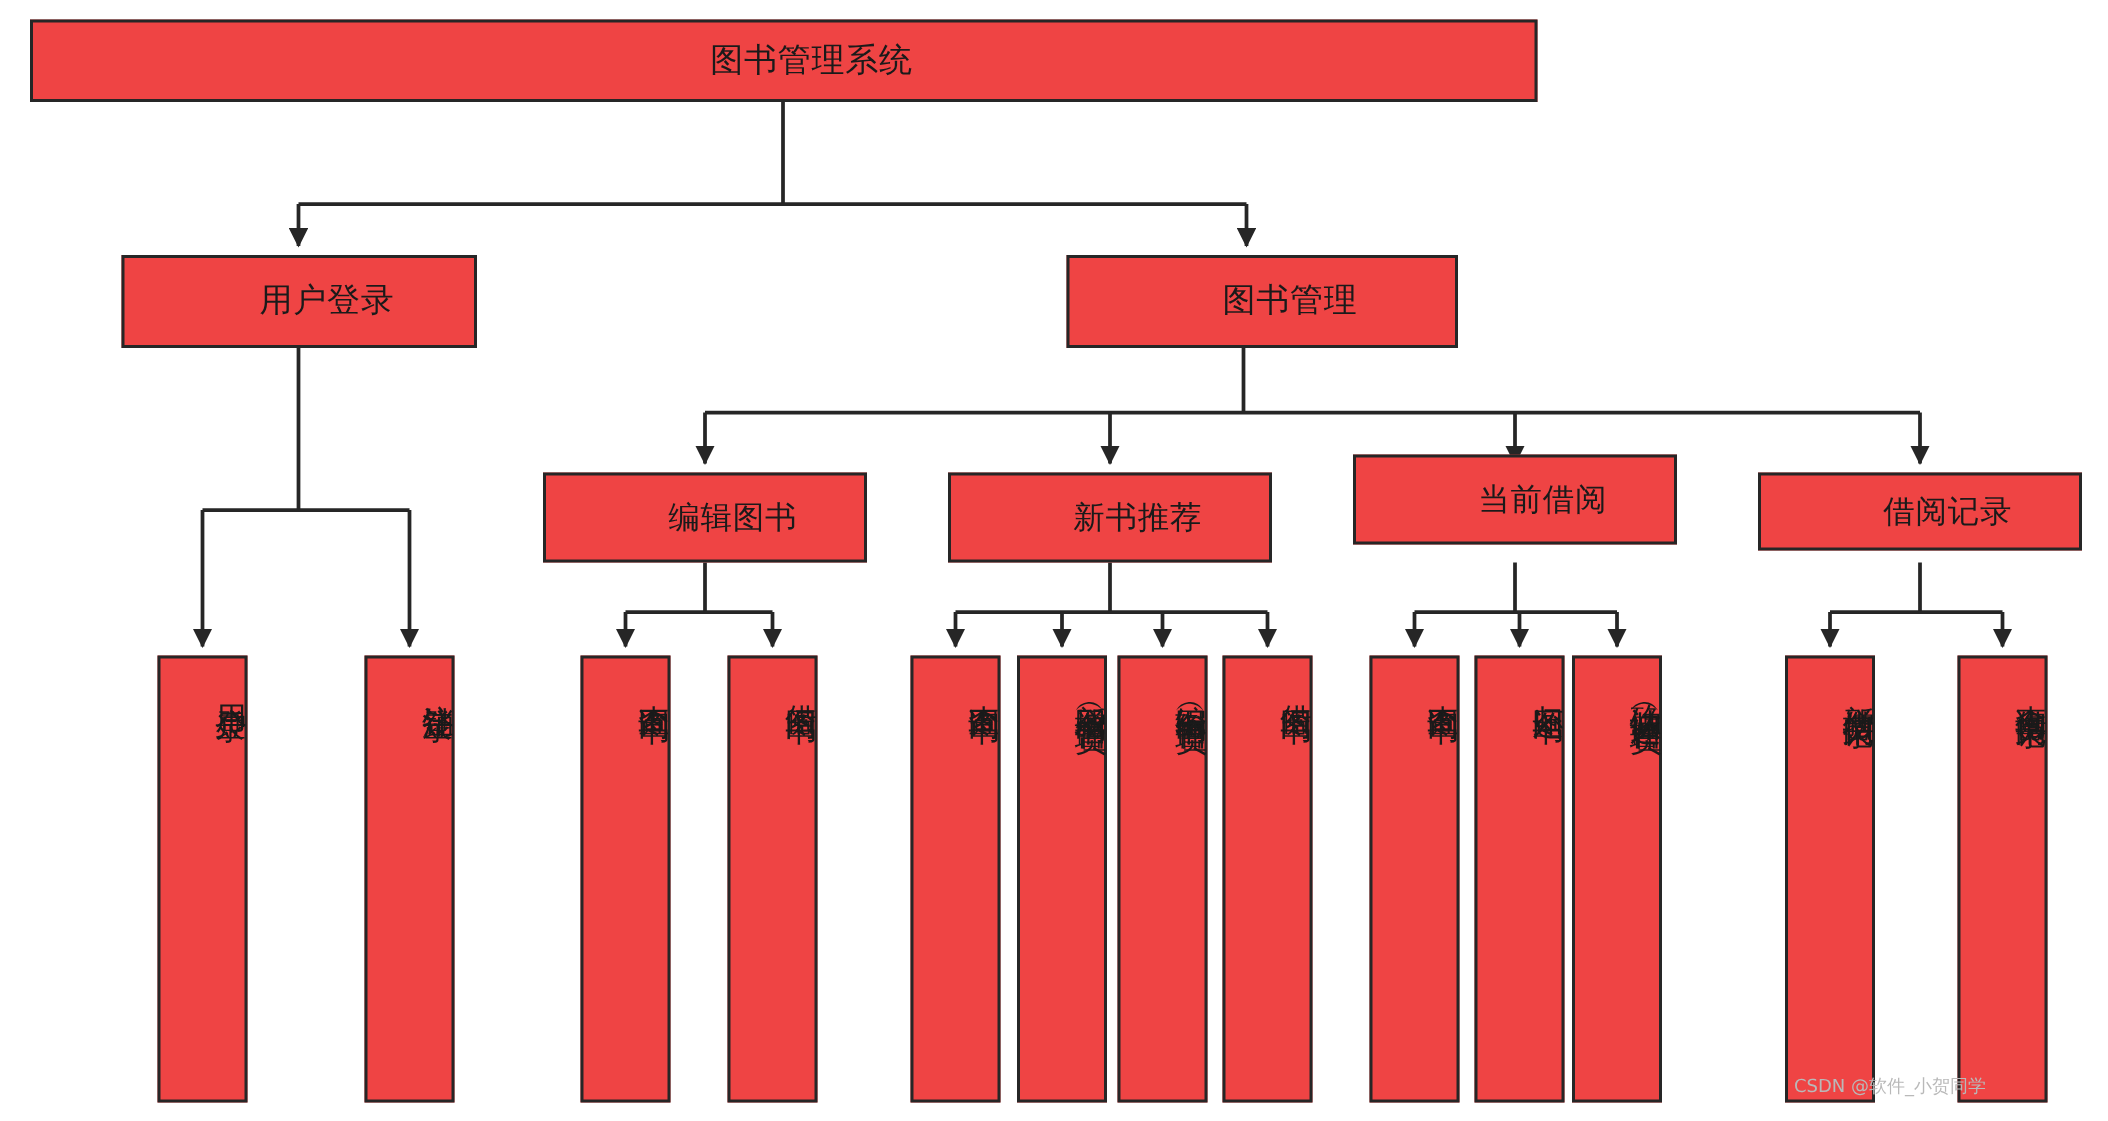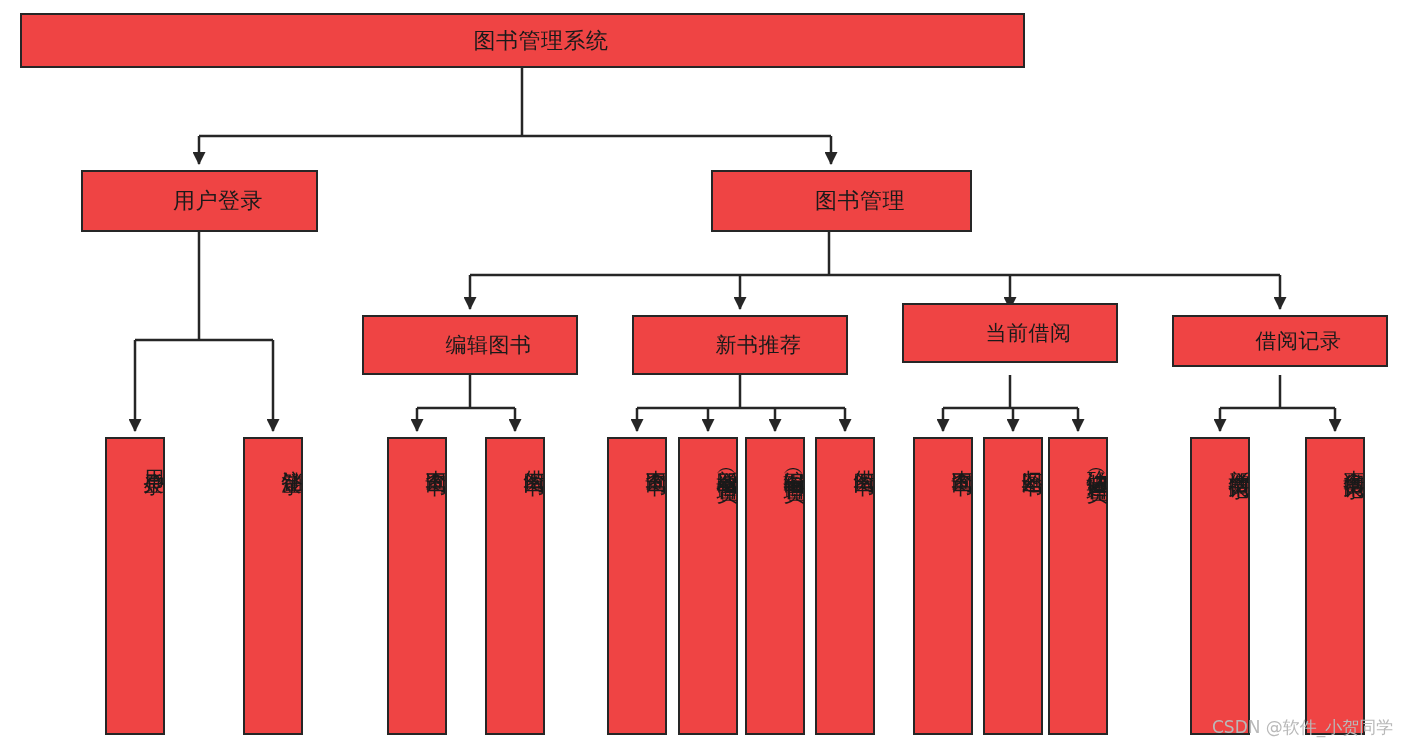--- a/index.html
+++ b/index.html
@@ -59,26 +59,25 @@
     padding-top: 14px;
   }
   .node.level0 .label { font-size: 22px; }
   .node.level1 .label { font-size: 22px; }
   .node.level2 .label { font-size: 21px; }
 
   #watermark {
     position: absolute;
     left: 1196px;
     top: 716px;
-    font-size: 17px;
+    font-size: 12px;
     color: #b9b9b9;
     white-space: nowrap;
     z-index: 5;
     font-family: "DejaVu Sans", "Liberation Sans", sans-serif;
-    margin-left: 16px;
   }
 </style>
 </head>
 <body>
 
 <div id="canvas">
 
   <svg id="diagram-svg" viewBox="0 0 1405 747" xmlns="http://www.w3.org/2000/svg">
     <defs>
       <marker id="arrow" viewBox="0 0 10 10" refX="9.2" refY="5" markerWidth="5.2" markerHeight="5.2" orient="auto-start-reverse">

